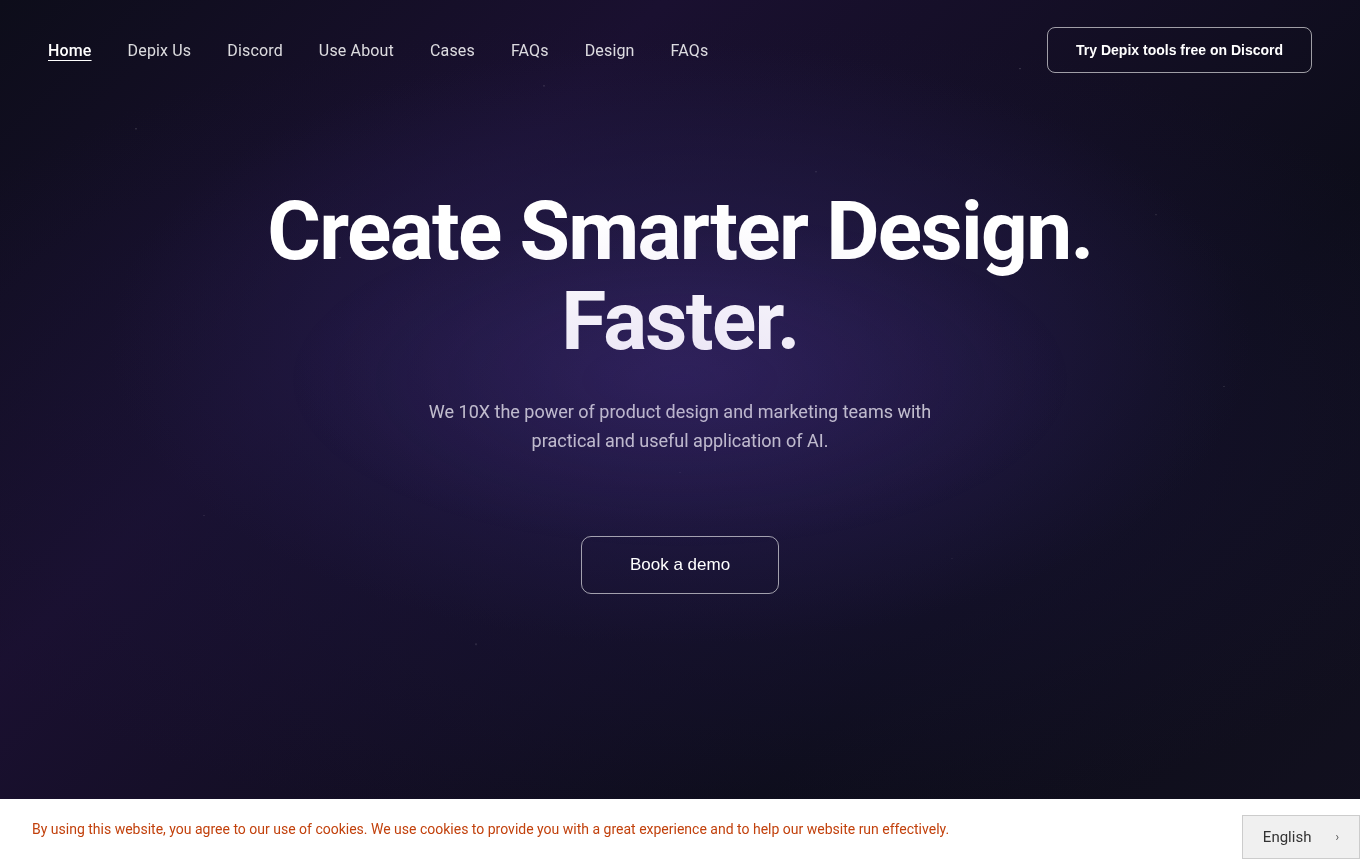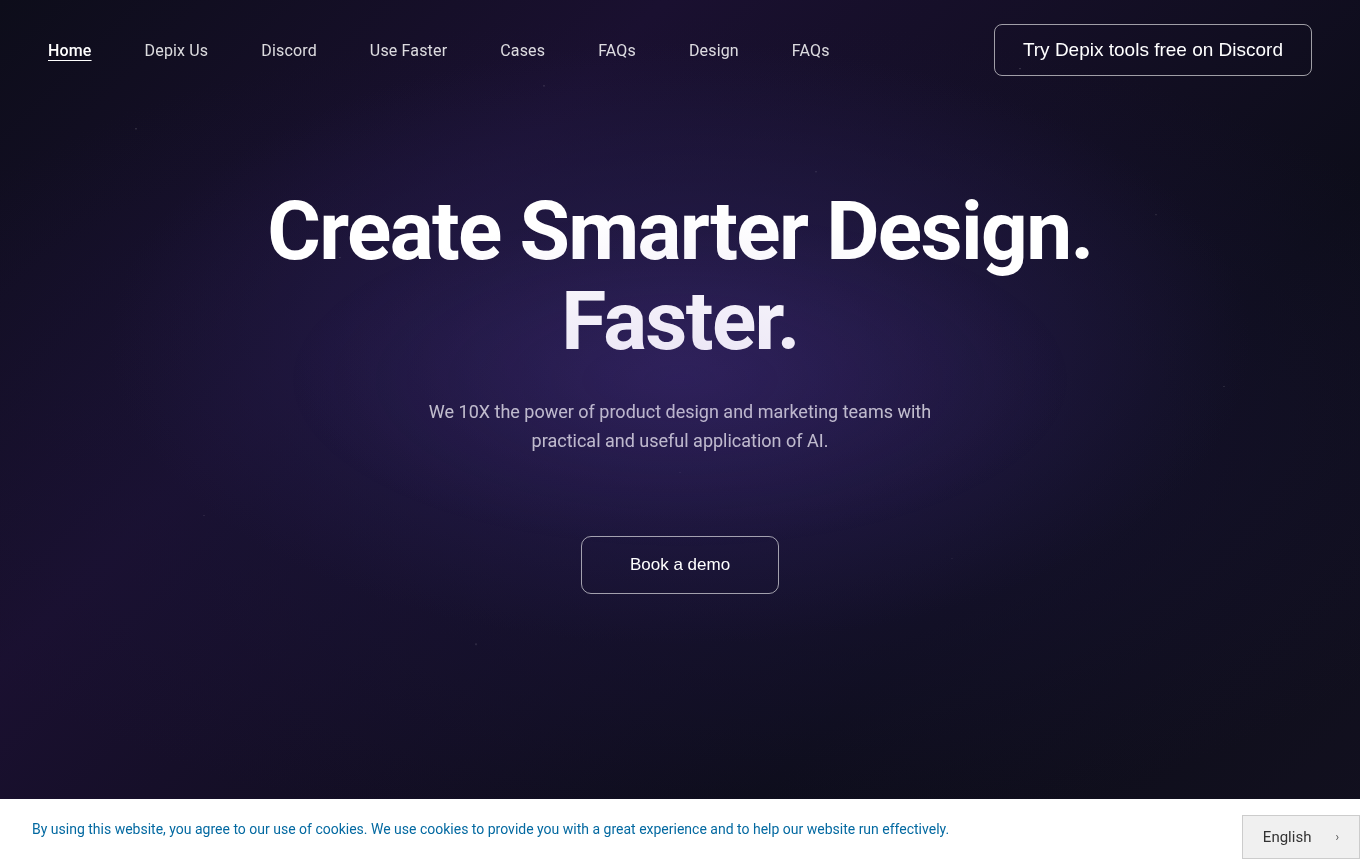--- a/index.html
+++ b/index.html
@@ -65,21 +65,21 @@
     }
 
     .logo-svg {
       width: 120px;
       height: 55px;
     }
 
     .nav-links {
       display: flex;
       align-items: center;
-      gap: 53px;
+      gap: 36px;
       list-style: none;
     }
 
     .nav-links li a {
       color: rgba(255,255,255,0.85);
       text-decoration: none;
       font-size: 16px;
       font-weight: 400;
       letter-spacing: 0.01em;
       transition: color 0.2s;
@@ -91,22 +91,22 @@
       text-decoration: underline;
       text-underline-offset: 4px;
     }
 
     .nav-cta {
       background: transparent;
       border: 1.5px solid rgba(255,255,255,0.6);
       color: #ffffff;
       padding: 14px 28px;
       border-radius: 8px;
-      font-size: 19px;
-      font-weight: 400;
+      font-size: 14px;
+      font-weight: 700;
       cursor: pointer;
       white-space: nowrap;
       transition: background 0.2s, border-color 0.2s;
     }
 
     
     .hero {
       display: flex;
       flex-direction: column;
       align-items: center;
@@ -158,21 +158,21 @@
       display: flex;
       align-items: center;
       justify-content: space-between;
       padding: 18px 32px;
       font-size: 14px;
       z-index: 100;
       min-height: 60px;
     }
 
     .cookie-text {
-      color: #0369a1;
+      color: #c2410c;
       font-size: 14px;
       flex: 1;
       margin-right: 40px;
     }
 
     .cookie-actions {
       display: flex;
       gap: 12px;
       align-items: center;
       flex-shrink: 0;
@@ -246,21 +246,21 @@
     <li>
       <a href="#" class="active">Home</a>
     </li>
     <li>
       <a href="#">Depix Us</a>
     </li>
     <li>
       <a href="#">Discord</a>
     </li>
     <li>
-      <a href="#">Use Faster</a>
+      <a href="#">Use About</a>
     </li>
     <li>
       <a href="#">Cases</a>
     </li>
     <li>
       <a href="#">FAQs</a>
     </li>
     <li>
       <a href="#">Design</a>
     </li>

